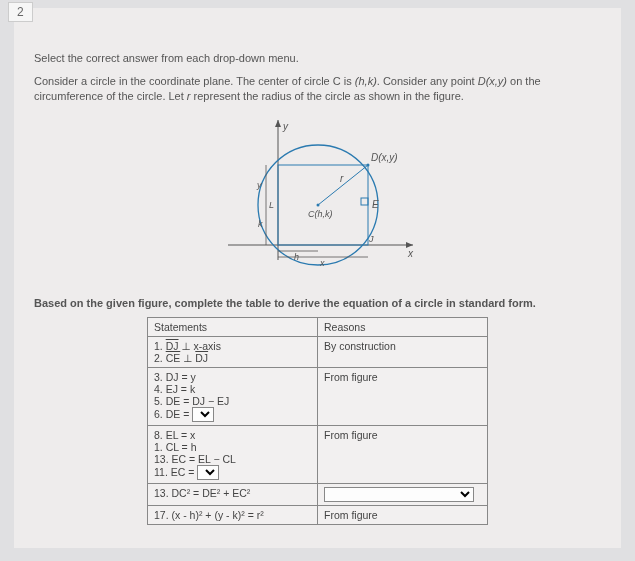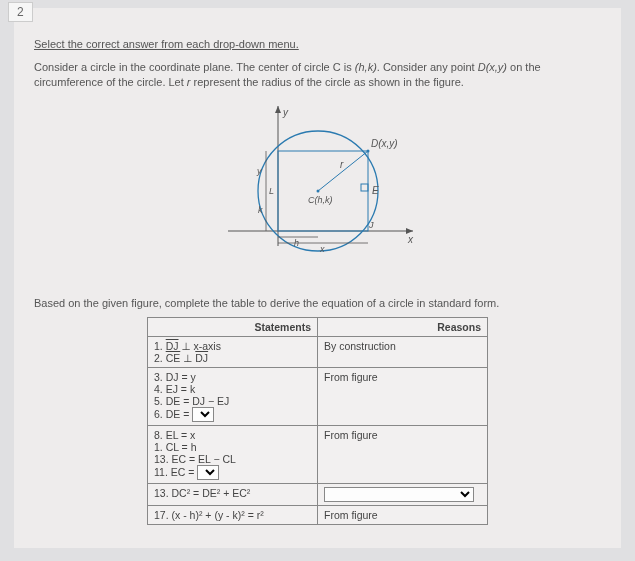--- a/index.html
+++ b/index.html
@@ -23,41 +23,41 @@
   .qnum {
     position: absolute;
     top: -6px;
     left: -6px;
     background: #f6f6f6;
     border: 1px solid #ccc;
     padding: 2px 8px;
     font-size: 12px;
     color: #666;
   }
-  .instr { margin: 10px 0 10px 0; color:#555;text-decoration:underline; }
+  .instr { margin: 24px 0 10px 0; color:#555; }
   .paragraph { margin: 8px 0 10px 0; line-height: 1.4; color:#555; }
   .italic { font-style: italic; }
   .figure-wrap { text-align: center; margin: 6px 0 8px 0; }
   svg { display:inline-block; }
-  .lead { margin: 24px 0 8px 0; color:#555; }
+  .lead { margin: 10px 0 8px 0; color:#555;font-weight:bold; }
   table.proof {
     border-collapse: collapse;
     margin: 0 auto;
     background:#f2f0f0;
   }
   table.proof th, table.proof td {
     border: 1px solid #888;
     padding: 3px 6px;
     vertical-align: top;
     font-size: 10.5px;
     color: #444;
   }
   table.proof th {
-    font-weight: bold;
-    text-align: right;
+    font-weight: normal;
+    text-align: left;
     background:#f2f0f0;
   }
   .stcol { width: 170px; }
   .rcol { width: 170px; }
   .ov { text-decoration: overline; text-align: right; }
   select {
     font-size: 10px;
     background:#fdfdfd;
     border:1px solid #888;
     padding:0;

